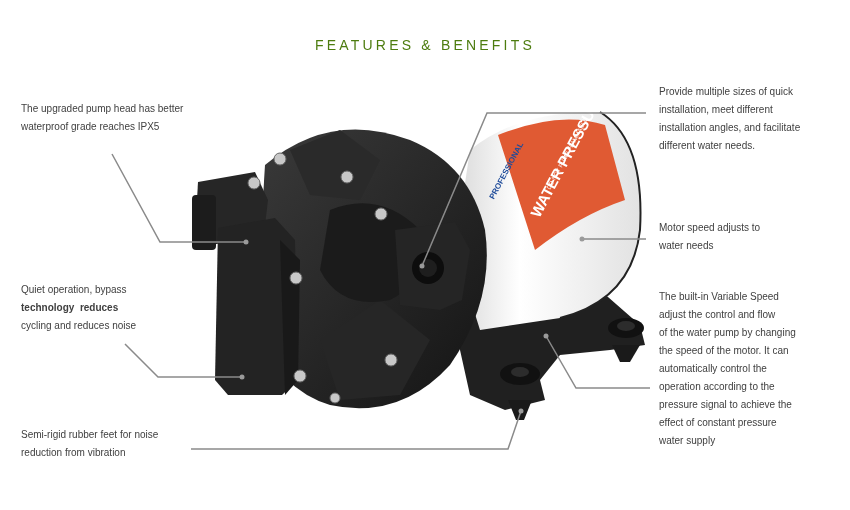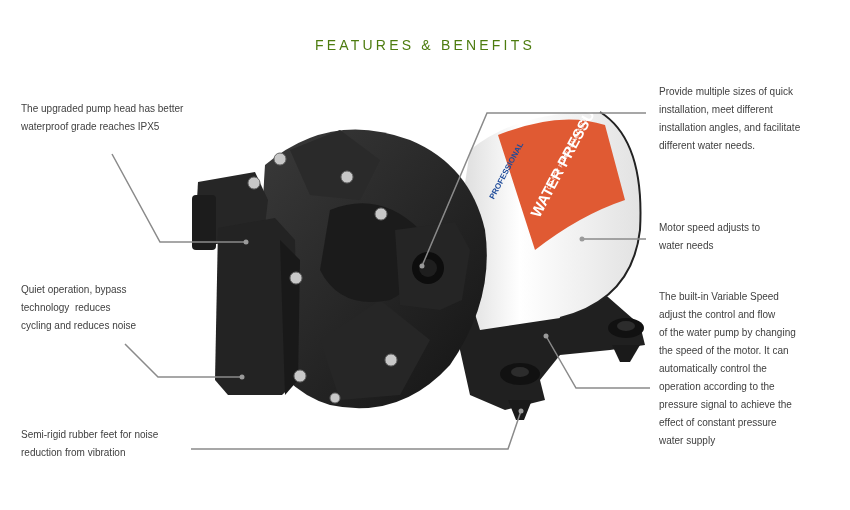--- a/index.html
+++ b/index.html
@@ -91,21 +91,21 @@
   </g>
 </svg>
 
 <div class="callout" style="left:21px;top:100px;width:240px;">
   <div>The upgraded pump head has better</div>
   <div>waterproof grade reaches IPX5</div>
 </div>
 
 <div class="callout" style="left:21px;top:281px;width:240px;">
   <div>Quiet operation, bypass</div>
-  <div style="white-space:pre;">technology  reduces</div>
+  <div style="white-space:pre;font-weight:bold;">technology  reduces</div>
   <div>cycling and reduces noise</div>
 </div>
 
 <div class="callout" style="left:21px;top:426px;width:240px;">
   <div>Semi-rigid rubber feet for noise</div>
   <div>reduction from vibration</div>
 </div>
 
 <div class="callout" style="left:659px;top:83px;width:190px;">
   <div>Provide multiple sizes of quick</div>

